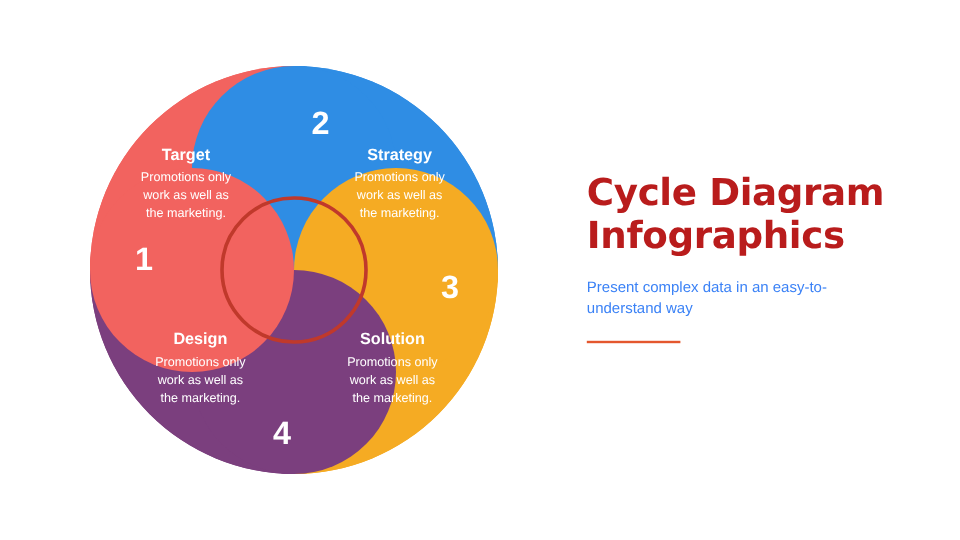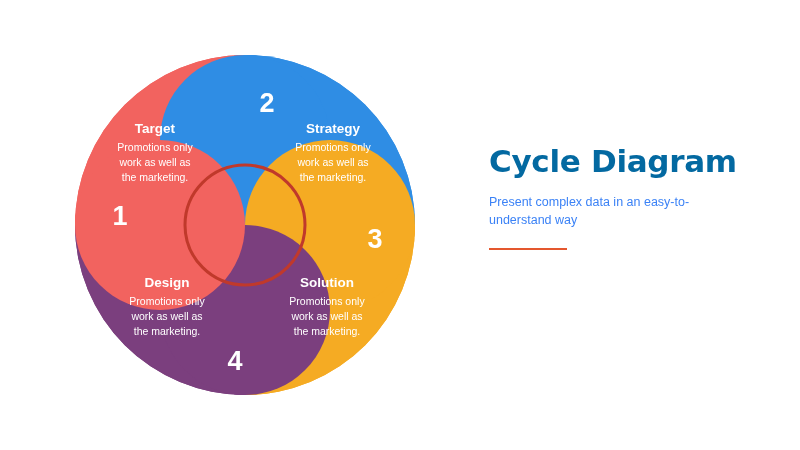--- a/index.html
+++ b/index.html
@@ -49,21 +49,21 @@
   
   .right {
     position: absolute;
     left: 489px;
     top: 143px;
     width: 280px;
   }
   .headline {
     font-family: "DejaVu Sans", sans-serif;
     font-weight: bold;
-    color: #0369a1;
+    color: #b91c1c;
     font-size: 31px;
     line-height: 1.17;
     letter-spacing: -0.3px;
     margin: 0;
   }
   .subtext {
     margin: 14px 0 0 0;
     color: #3b82f6;
     font-size: 12.5px;
     line-height: 1.45;
@@ -146,18 +146,19 @@
       <text class="quad-line" x="112" y="285" text-anchor="middle">work as well as</text>
       <text class="quad-line" x="112" y="300" text-anchor="middle">the marketing.</text>
       <text class="quad-num" x="180" y="335" text-anchor="middle">4</text>
 
     </svg>
   </div>
 
   <div class="right">
     <div class="headline">
       <div>Cycle Diagram</div>
+      <div>Infographics</div>
     </div>
     <p class="subtext">Present complex data in an easy-to-understand way</p>
     <div class="rule"></div>
   </div>
 
 </div>
 
 </body></html>

